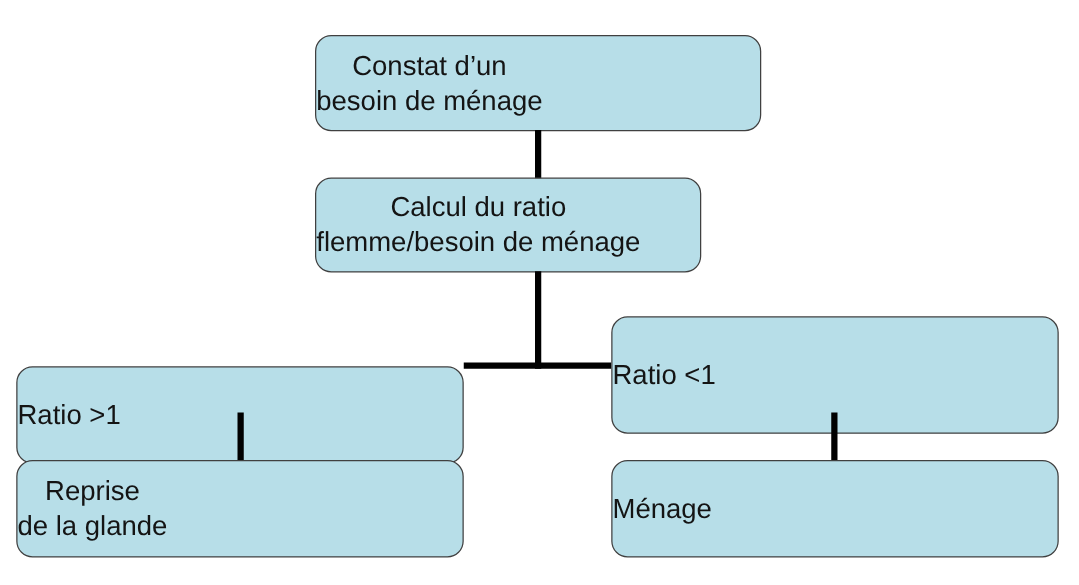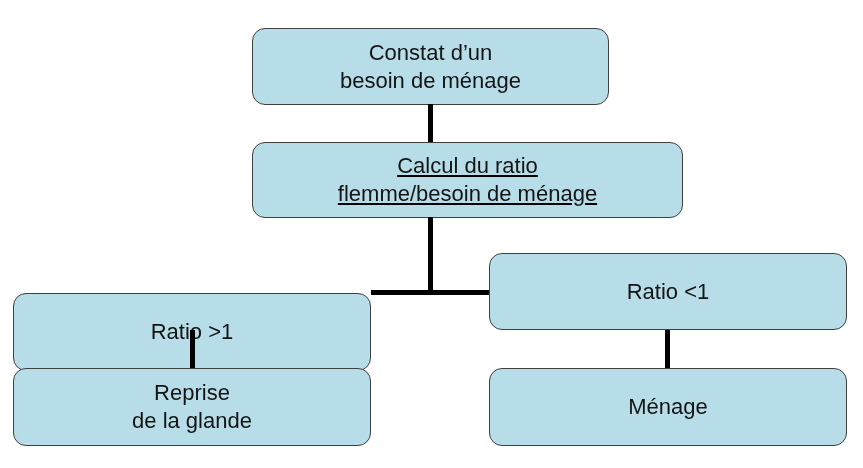--- a/index.html
+++ b/index.html
@@ -16,38 +16,38 @@
     overflow: hidden;
   }
   .node {
     position: absolute;
     box-sizing: border-box;
     background: var(--box-fill, #b7dee8);
     border: 1px solid var(--box-border, #404040);
     border-radius: 13px;
     display: flex;
     align-items: center;
-    justify-content: center;
+    justify-content: flex-start;
   }
   .node .label {
     white-space: pre-line;
     text-align: center;
     font-size: 22px;
     line-height: 28px;
     color: var(--text-color, #141414);
   }
   .conn {
     position: absolute;
     background: var(--connector-color, #000000);
   }
   
   .n-constat   { left: 252px; top: 28px;  width: 357px; height: 77px; }
-  .n-calcul    { left: 252px; top: 142px; width: 431px; height: 76px; text-decoration: underline; }
+  .n-calcul    { left: 252px; top: 142px; width: 309px; height: 76px; }
   .n-ratio-gt1 { left: 13px;  top: 253px; width: 358px; height: 78px; margin-top: 40px; }
-  .n-ratio-lt1 { left: 489px; top: 253px; width: 358px; height: 77px; }
+  .n-ratio-lt1 { left: 489px; top: 253px; width: 358px; height: 94px; }
   .n-reprise   { left: 13px;  top: 368px; width: 358px; height: 78px; }
   .n-menage    { left: 489px; top: 368px; width: 358px; height: 78px; }
   
   .c-constat-calcul { left: 428px; top: 104px; width: 5px;   height: 39px; }
   .c-calcul-down    { left: 428px; top: 217px; width: 5px;   height: 78px; }
   .c-branch-h       { left: 371px; top: 290px; width: 118px; height: 5px;  }
   .c-gt1-reprise    { left: 190px; top: 330px; width: 5px;   height: 39px; }
   .c-lt1-menage     { left: 665px; top: 330px; width: 5px;   height: 39px; }
 </style>
 </head>

